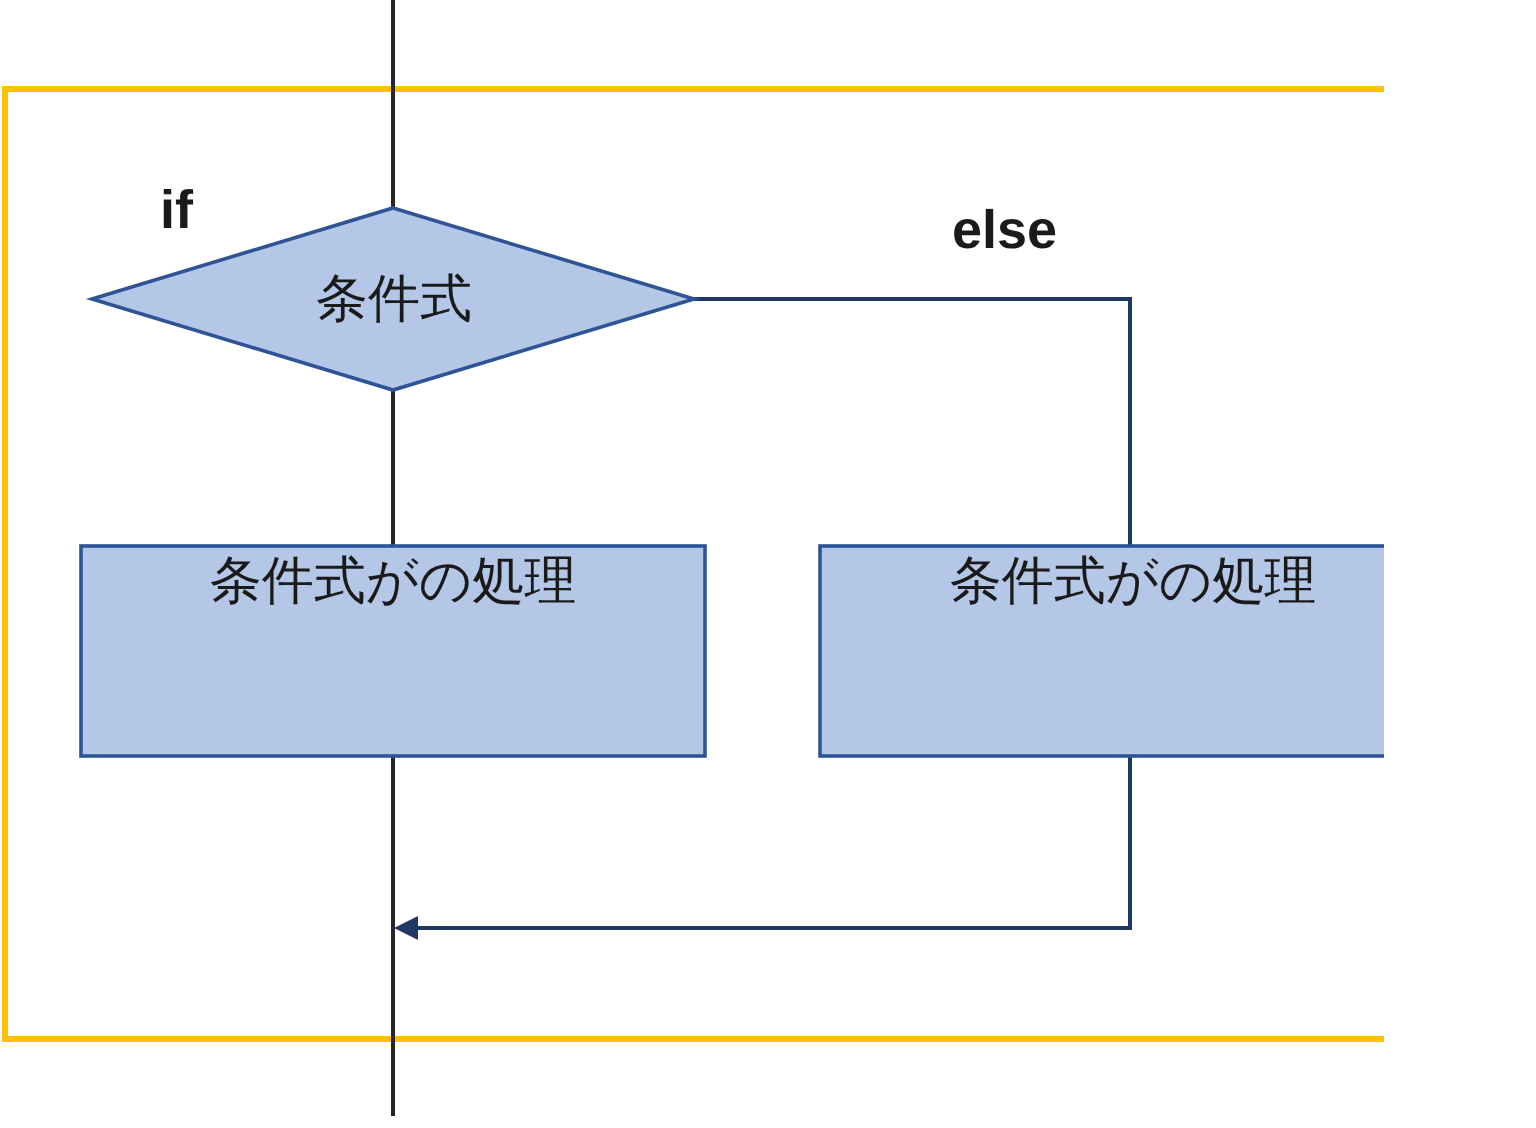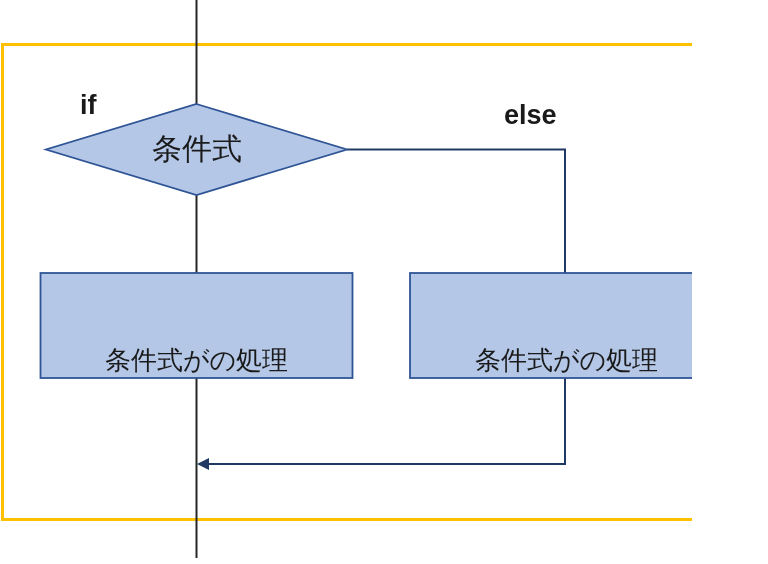--- a/index.html
+++ b/index.html
@@ -16,27 +16,27 @@
     font-family:"Liberation Sans", sans-serif;color:var(--text);
   }
   .canvas svg{position:absolute;left:0;top:0;}
   .frame{fill:none;stroke:var(--frame);stroke-width:3;}
   .flowline{stroke:var(--flow);stroke-width:2;fill:none;}
   .conn{fill:none;stroke:var(--conn);stroke-width:2;}
   .shape{fill:var(--shape-fill);stroke:var(--shape-stroke);stroke-width:1.8;}
   .arrowhead{fill:var(--conn);stroke:none;}
   .label{position:absolute;font-weight:bold;font-size:27px;line-height:1.1;color:var(--text);white-space:nowrap;}
   .if-label{left:80px;top:91px;}
-  .else-label{left:504px;top:101px;}
+  .else-label{left:476px;top:101px;}
   .condition-text{
     position:absolute;left:46px;top:133px;width:302px;
-    text-align:center;font-size:30px;line-height:32px;white-space:nowrap;
+    text-align:center;font-size:26px;line-height:32px;white-space:nowrap;
   }
   .box-text{
-    position:absolute;top:273px;height:105px;display:flex;align-items:flex-end;justify-content:center;
+    position:absolute;top:273px;height:105px;display:flex;align-items:flex-start;justify-content:center;
     font-size:26px;white-space:nowrap;
   }
   .box-text.true{left:40px;width:313px;}
   .box-text.false{left:410px;width:313px;}
   .u{text-decoration:underline;text-underline-offset:3px;}
 </style>
 </head>
 <body>
 
 <div class="canvas">

